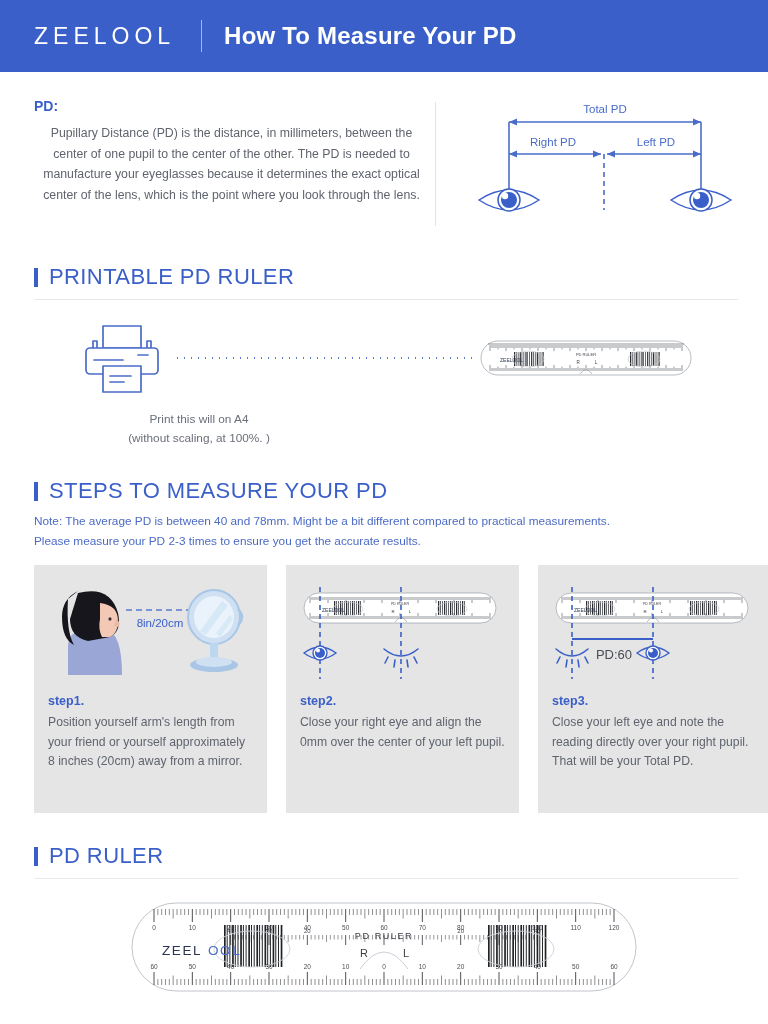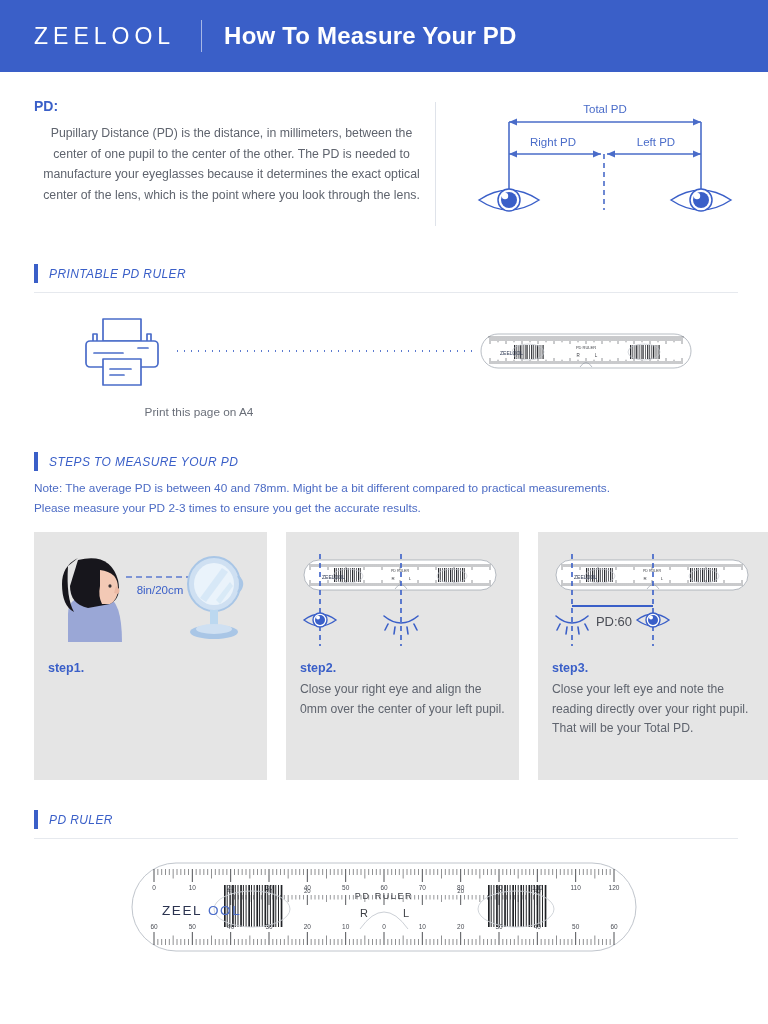--- a/index.html
+++ b/index.html
@@ -32,21 +32,21 @@
   .intro { display: flex; padding: 26px 30px 0 34px; }
   .intro-left { width: 395px; }
   .pd-label { color:#3a5fc8; font-weight:bold; font-size:14px; margin-bottom:9px; }
   .pd-body { font-size:12.3px; line-height:20.5px; color:#5f646e;text-align:center; }
   .intro-divider { width:1px; background:#dfe3ea; margin:4px 0 4px 6px; align-self:stretch; }
   .intro-right { flex:1; display:flex; justify-content:flex-end; padding-top:2px; }
 
   
   .section-head { display:flex; align-items:center; margin:0 30px 0 34px; }
   .acc-bar { width:4px; height:19px; background:#3a5fc8; margin-right:11px; }
-  .section-title { color:#3a5fc8; font-size:12px; letter-spacing:.4px; font-weight:400;font-style:italic; }
+  .section-title { color:#3a5fc8; font-size:22px; letter-spacing:.4px; font-weight:400; }
   .hr { height:1px; background:#e6e9ee; margin:9px 30px 0 34px; }
 
   
   .printable-row {
     display:flex; align-items:center; justify-content:center;
     margin-top:22px; padding:0 34px;
   }
   .dotline { flex:0 0 300px; height:2px; margin:0 6px; 
     background-image: radial-gradient(circle, #5b7ad0 1px, transparent 1.1px);
     background-size: 7px 2px; background-repeat: repeat-x;
@@ -405,21 +405,22 @@
         <text x="20" y="26" font-size="5" fill="#2f3a55" font-family="Liberation Sans, sans-serif">ZEELOOL</text>
         <text x="106" y="20" font-size="4" text-anchor="middle" fill="#3d3f45" font-family="Liberation Sans, sans-serif">PD RULER</text>
         <text x="98" y="28" font-size="4.5" text-anchor="middle" fill="#3d3f45" font-family="Liberation Sans, sans-serif">R</text>
         <text x="116" y="28" font-size="4.5" text-anchor="middle" fill="#3d3f45" font-family="Liberation Sans, sans-serif">L</text>
         <path d="M100,38 Q106,29 112,38" fill="none" stroke="#9aa0ab" stroke-width="0.7"></path>
       </svg>
     </div>
 
     <div class="cap-row">
       <div class="cap left">
-        <div>Print this page on A4</div>
+        <div>Print this will on A4</div>
+        <div>(without scaling, at 100%. )</div>
       </div>
     </div>
   </div>
 
   <div style="margin-top:30px;">
     <div class="section-head">
       <div class="acc-bar"></div>
       <div class="section-title">STEPS TO MEASURE YOUR PD</div>
     </div>
     <div class="note">
@@ -451,20 +452,21 @@
               <path d="M152,52 L174,22 L180,26 L158,56 Z" fill="#d5e7f6" opacity=".9"></path>
               <path d="M168,54 L182,36 L185,40 L172,58 Z" fill="#d5e7f6" opacity=".8"></path>
               <path d="M190,30 q8,8 0,16" fill="none" stroke="#a9c6e6" stroke-width="2.4"></path>
               <rect x="162" y="64" width="8" height="18" fill="#bcd8f0"></rect>
               <ellipse cx="166" cy="86" rx="24" ry="7" fill="#a9c6e6"></ellipse>
               <ellipse cx="166" cy="83" rx="18" ry="5" fill="#cfe0f2"></ellipse>
             </g>
           </svg>
         </div>
         <div class="step-label">step1.</div>
+        <div class="step-text">Position yourself arm's length from your friend or yourself approximately 8 inches (20cm) away from a mirror.</div>
       </div>
 
       <div class="card">
         <div class="card-art">
           <svg width="205" height="112" viewBox="0 0 205 112">
             <g>
               <rect x="4" y="14" width="192" height="30" rx="15" fill="#ffffff" stroke="#9aa0ab" stroke-width="0.7"></rect>
               <g id="s2-top" stroke="#3d3f45" stroke-width="0.5">
                   <line x1="10" y1="18" x2="10" y2="24" stroke-width="0.55"></line>
                   <line x1="12" y1="18" x2="12" y2="21" stroke-width="0.55"></line>

